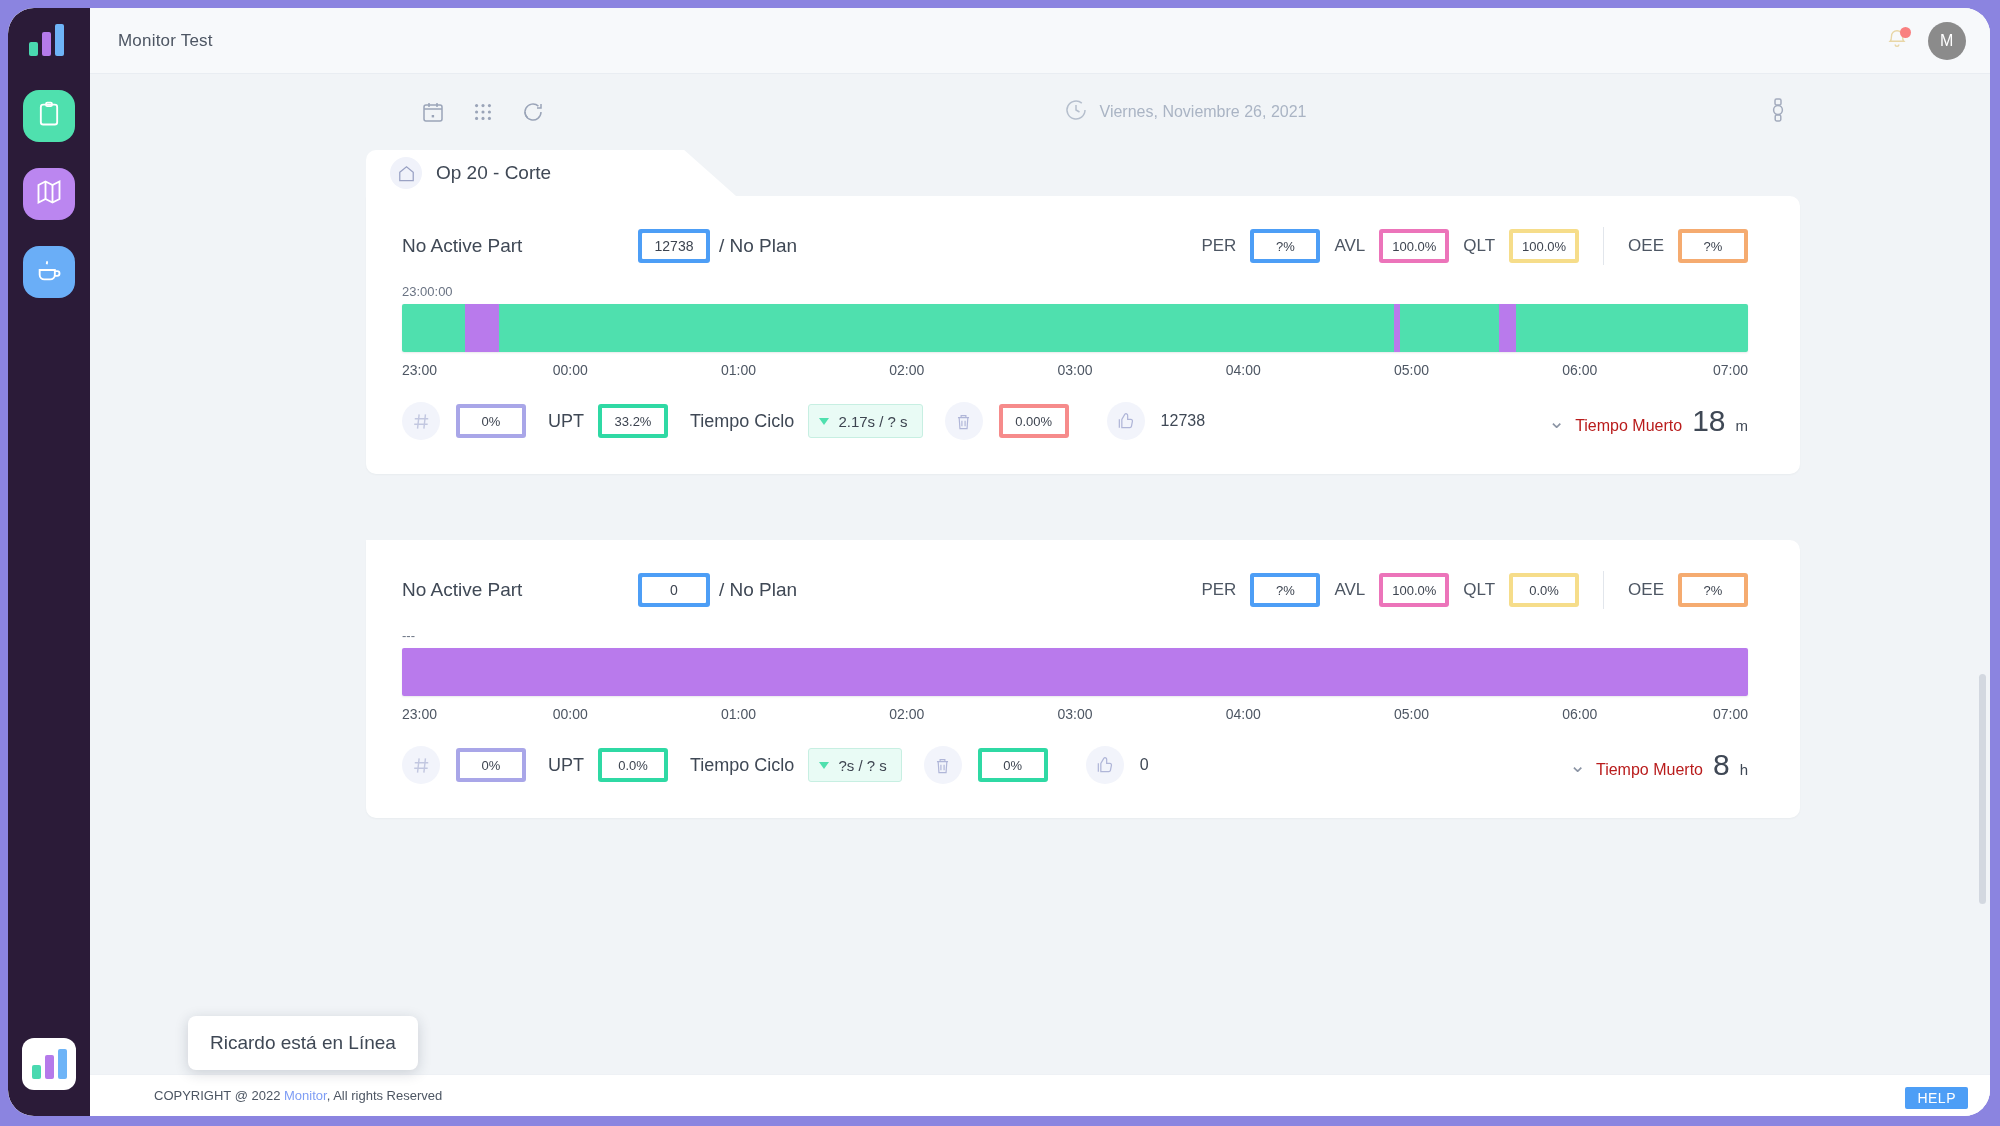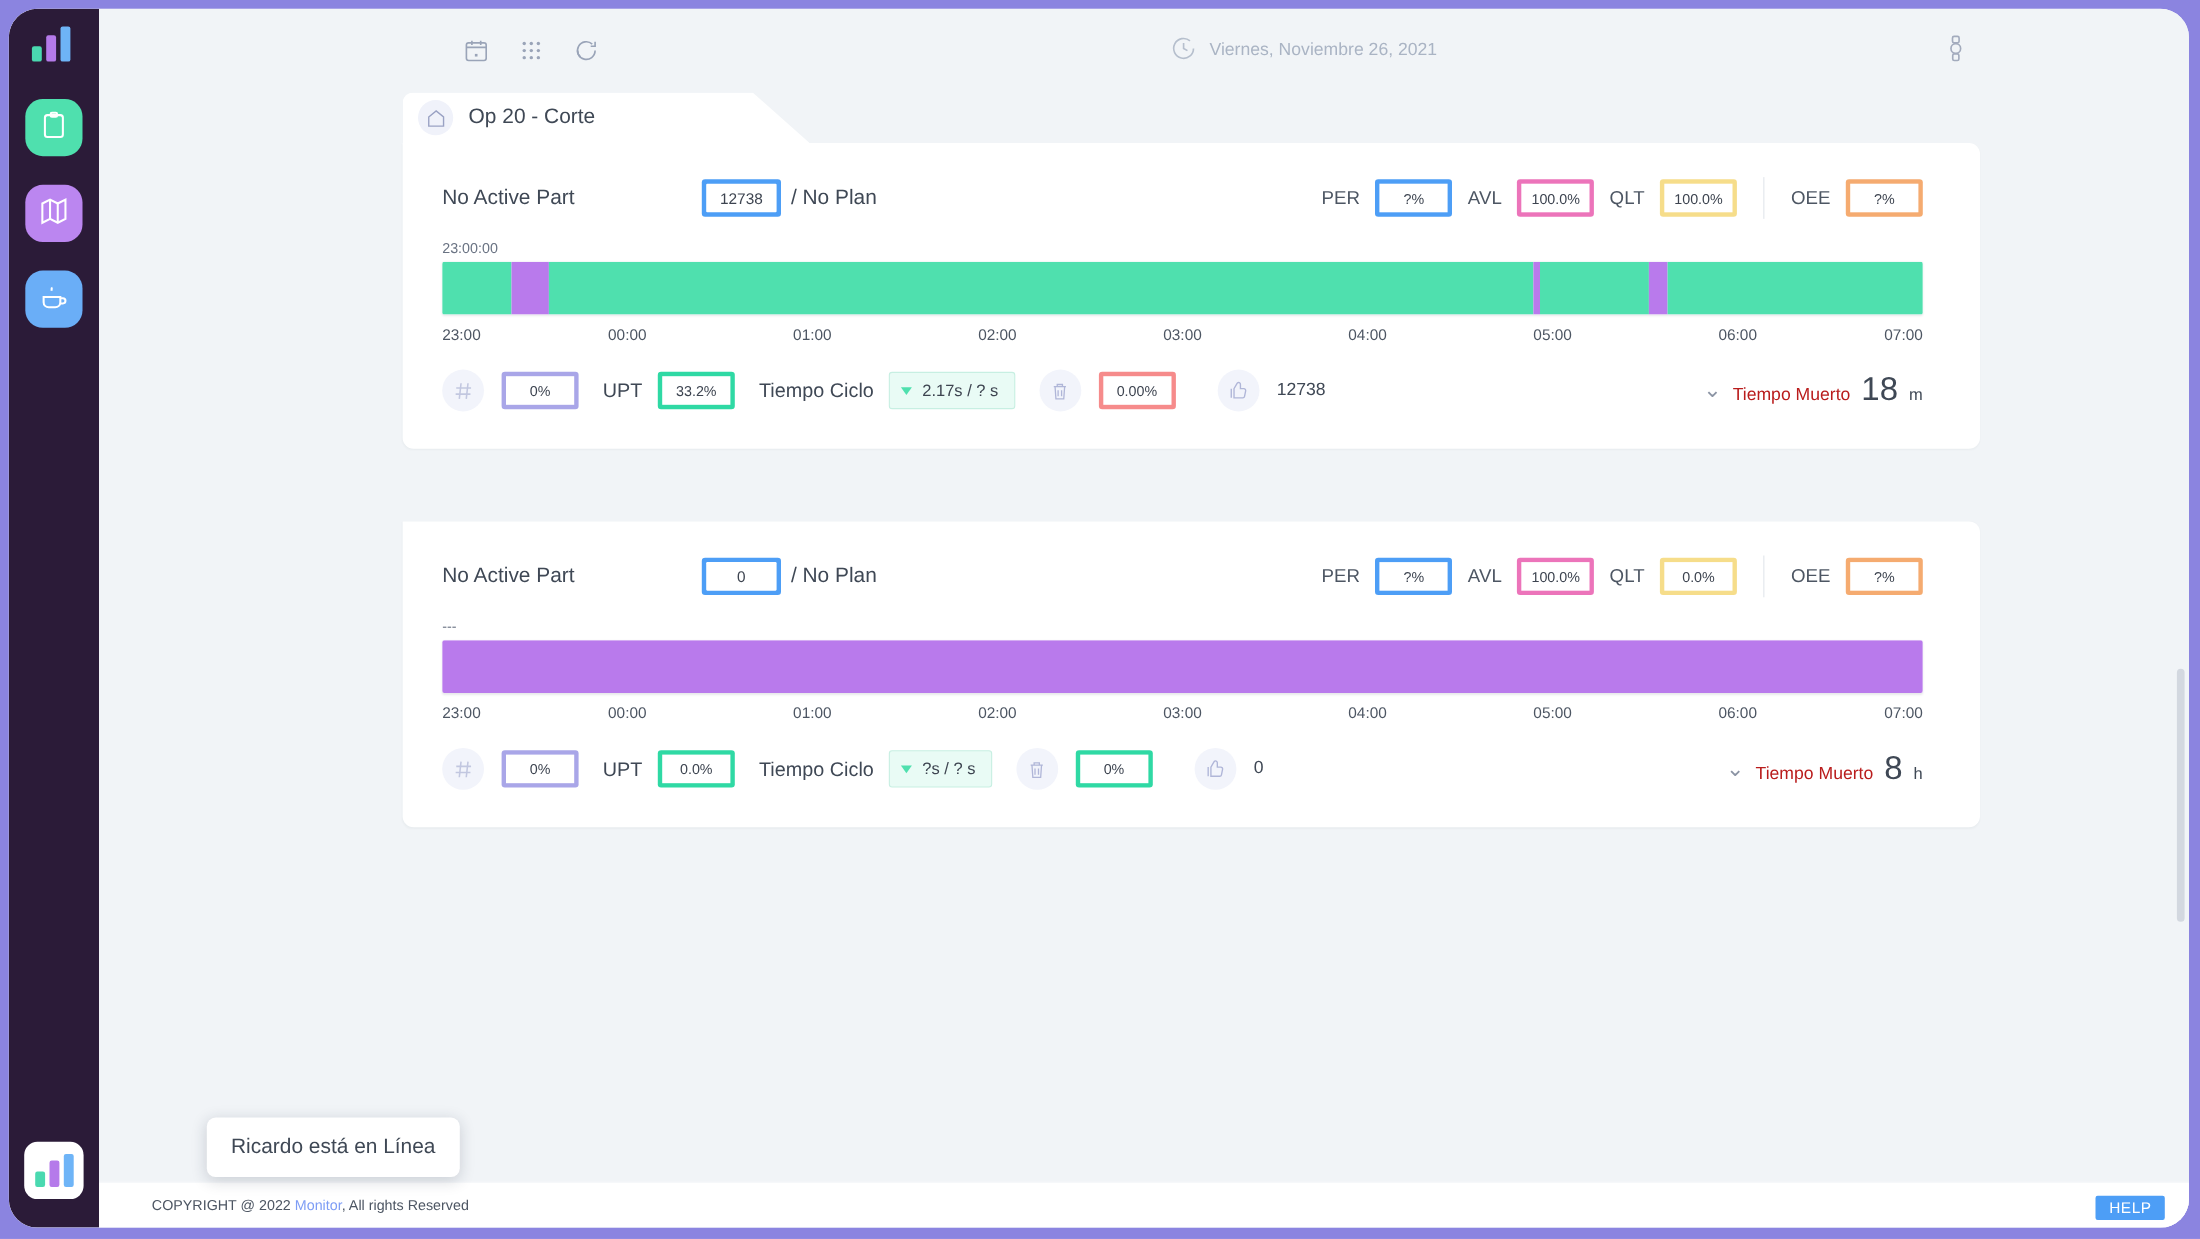--- a/index.html
+++ b/index.html
@@ -133,21 +133,21 @@
 
   
   .cards { padding: 0 0 0 0; }
   .card-wrap { position: relative; margin: 0 190px 0 276px; }
   .card-tab {
     position: relative;
     width: 370px; height: 46px;
     background: #fff;
     border-top-left-radius: 10px;
     display: flex; align-items: center;
-    padding-left: 14px; gap: 14px;
+    padding-left: 24px; gap: 14px;
     clip-path: polygon(0 0, 86% 0, 100% 100%, 0 100%);
     z-index: 2;
   }
   .card-tab .home-badge {
     width: 32px; height: 32px; border-radius: 50%;
     background: #f0f2fa;
     display: flex; align-items: center; justify-content: center;
   }
   .card-tab-title { font-size: 19px; color: #3f4855; }
 
@@ -259,21 +259,21 @@
   .dead-value { font-size: 30px; color: #3f4855; }
   .dead-unit { font-size: 15px; color: #3f4855; }
 
   .card-gap { height: 66px; }
 
   
   .footer {
     height: 42px; flex: 0 0 42px;
     background: #fff;
     display: flex; align-items: center;
-    padding-left: 48px;
+    padding-left: 64px;
     border-top: 1px solid #eef1f5;
     position: relative;
   }
   .copy { font-size: 13px; color: #4d5663; }
   .copy a { color: #7e9df5; text-decoration: none; }
   .help-btn {
     position: absolute; right: 22px; bottom: 7px;
     background: #4d9ef6; color: #fff;
     font-size: 14px; letter-spacing: .5px;
     padding: 3px 12px; border-radius: 2px;
@@ -346,20 +346,35 @@
         <div class="bottom-badge">
           <i class="lb1" style="height:14px"></i>
           <i class="lb2" style="height:24px"></i>
           <i class="lb3" style="height:30px"></i>
         </div>
       </div>
     </div>
 
     <div class="main">
 
+      <div class="topbar">
+        <div class="app-title">Monitor Test</div>
+        <div class="topbar-right">
+          <div class="bell-wrap">
+            <span>
+              <svg width="22" height="22" viewBox="0 0 24 24" fill="none" stroke="#e8d6a6" stroke-width="1.5">
+                <path d="M6 9a6 6 0 1 1 12 0c0 4 1.5 5.5 1.5 5.5h-15S6 13 6 9z"></path>
+                <path d="M10 18a2 2 0 0 0 4 0"></path>
+              </svg>
+            </span>
+            <span class="bell-dot"></span>
+          </div>
+          <div class="avatar">M</div>
+        </div>
+      </div>
 
       <div class="scroll-area">
 
         <div class="toolbar">
           <div class="toolbar-icons">
             <div class="tb-icon">
               <svg width="24" height="24" viewBox="0 0 24 24" fill="none" stroke="#9aa4b8" stroke-width="1.5">
                 <rect x="3" y="5" width="18" height="16" rx="2"></rect>
                 <path d="M3 9h18M8 3v4M16 3v4"></path>
                 <rect x="10.7" y="15" width="2.4" height="2.4" fill="#9aa4b8" stroke="none"></rect>

